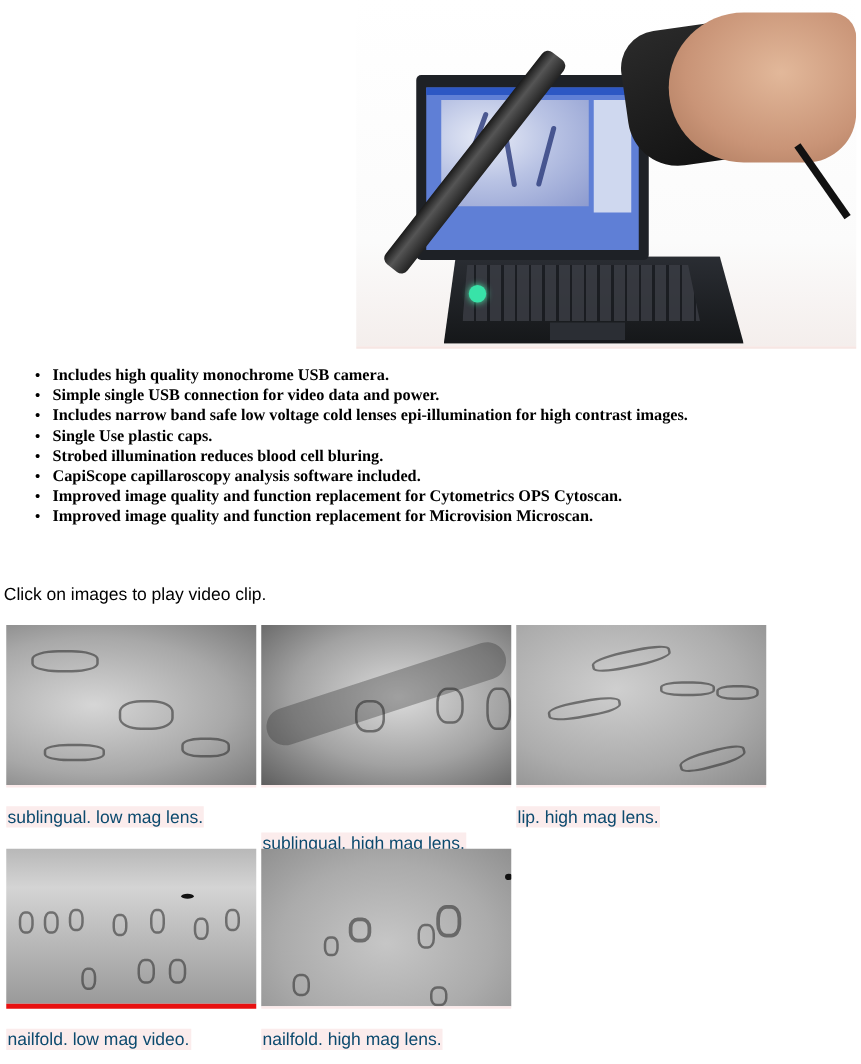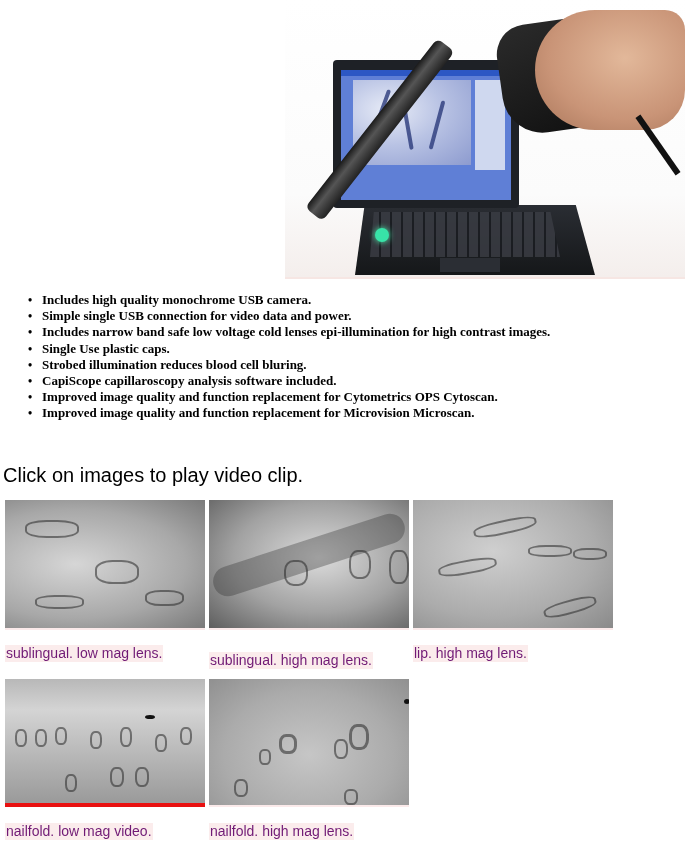--- a/index.html
+++ b/index.html
@@ -39,27 +39,27 @@
           border-radius:60px 20px 40px 60px; }
   .cable { position:absolute; left:370px; top:110px; width:6px; height:70px; background:#111;
           transform:rotate(-35deg); }
 
   
   .features { position:absolute; left:42px; top:292px; margin:0; padding:0; list-style:none;
           font-weight:bold; font-size:13px; line-height:16.2px;font-family:Liberation Serif, serif; }
   .features li { position:relative; padding-left:0; white-space:nowrap; }
   .features li::before { content:"\2022"; position:absolute; left:-14px; top:0; font-size:12px; }
 
-  .instructions { position:absolute; left:3px; top:466px; font-size:20px; line-height:18px; }
+  .instructions { position:absolute; left:3px; top:466px; font-size:14px; line-height:18px; }
 
   
   .thumb { position:absolute; width:200px; height:128px; overflow:hidden; cursor:pointer;
           background:#9a9a9a; border-bottom:2px solid #fbeaea; }
   .thumb.active { border-bottom:4px solid #e81010; height:124px; }
-  .caption { position:absolute; font-size:14px; line-height:17px; color:#701a75;
+  .caption { position:absolute; font-size:14px; line-height:17px; color:#0c4a6e;
           background:#fbecec; padding:0 1px; cursor:pointer; white-space:nowrap; }
   .blob { position:absolute; border-radius:50%; }
   .vessel { position:absolute; border:2px solid rgba(40,40,40,.55); border-radius:40%; }
 </style>
 </head>
 <body>
 
 <div class="hero" title="Handheld capillaroscopy USB probe held over a laptop showing a live capillary video image">
   <div class="laptop-base"></div>
   <div class="keys"></div>
@@ -99,21 +99,21 @@
   <div class="vessel" style="left:30px;top:95px;width:45px;height:10px;"></div>
 </div>
 <div class="caption" style="left:5px;top:645px;">sublingual. low mag lens.</div>
 
 <div class="thumb" style="left:209px;top:500px;background:radial-gradient(ellipse at 55% 45%,#dcdcdc 0%,#a2a2a2 55%,#5e5e5e 100%);">
   <div class="blob" style="left:0;top:40px;width:200px;height:30px;background:rgba(50,50,50,.35);transform:rotate(-18deg);border-radius:20px;"></div>
   <div class="vessel" style="left:140px;top:50px;width:18px;height:25px;"></div>
   <div class="vessel" style="left:75px;top:60px;width:20px;height:22px;"></div>
   <div class="vessel" style="left:180px;top:50px;width:16px;height:30px;"></div>
 </div>
-<div class="caption" style="left:209px;top:652px;">sublingual. high mag lens.</div>
+<div class="caption" style="left:209px;top:666px;">sublingual. high mag lens.</div>
 
 <div class="thumb" style="left:413px;top:500px;background:radial-gradient(ellipse at 40% 40%,#cfcfcf 0%,#acacac 60%,#8a8a8a 100%);">
   <div class="vessel" style="left:60px;top:20px;width:60px;height:10px;transform:rotate(-12deg);"></div>
   <div class="vessel" style="left:25px;top:60px;width:55px;height:10px;transform:rotate(-10deg);"></div>
   <div class="vessel" style="left:115px;top:45px;width:40px;height:8px;"></div>
   <div class="vessel" style="left:160px;top:48px;width:30px;height:8px;"></div>
   <div class="vessel" style="left:130px;top:100px;width:50px;height:10px;transform:rotate(-15deg);"></div>
 </div>
 <div class="caption" style="left:413px;top:645px;">lip. high mag lens.</div>
 

